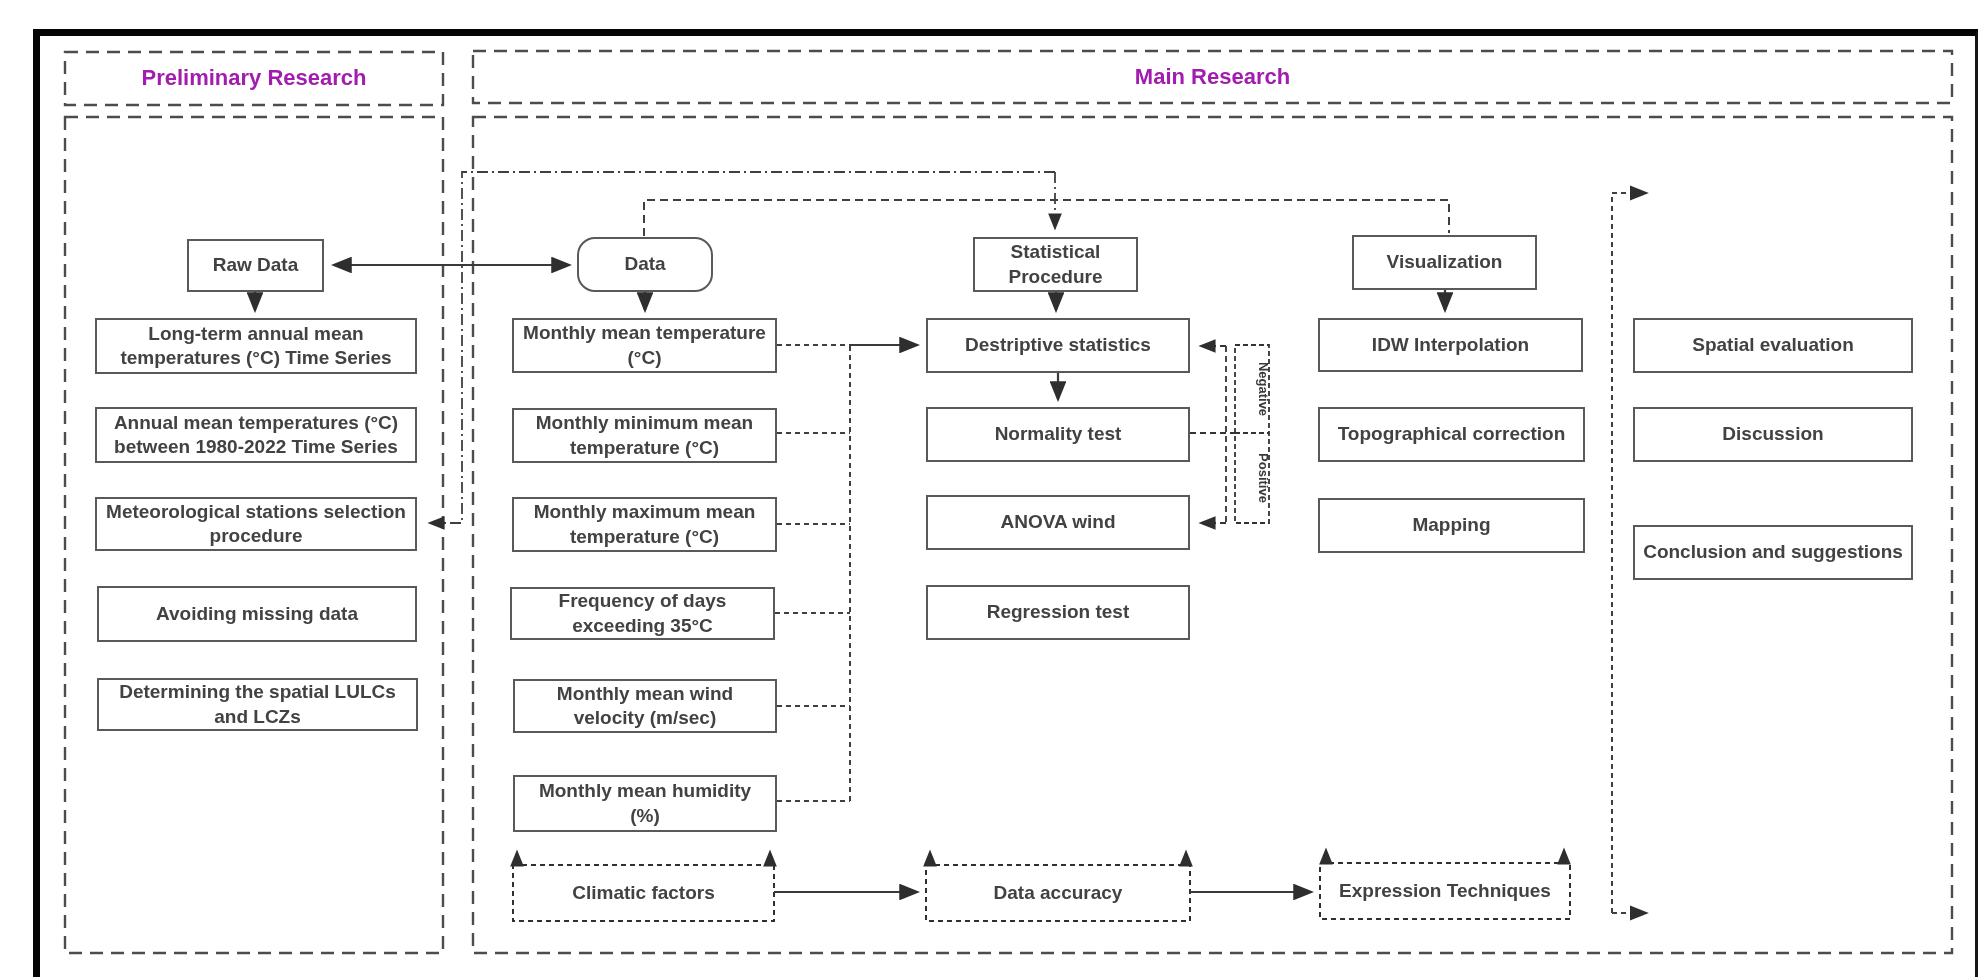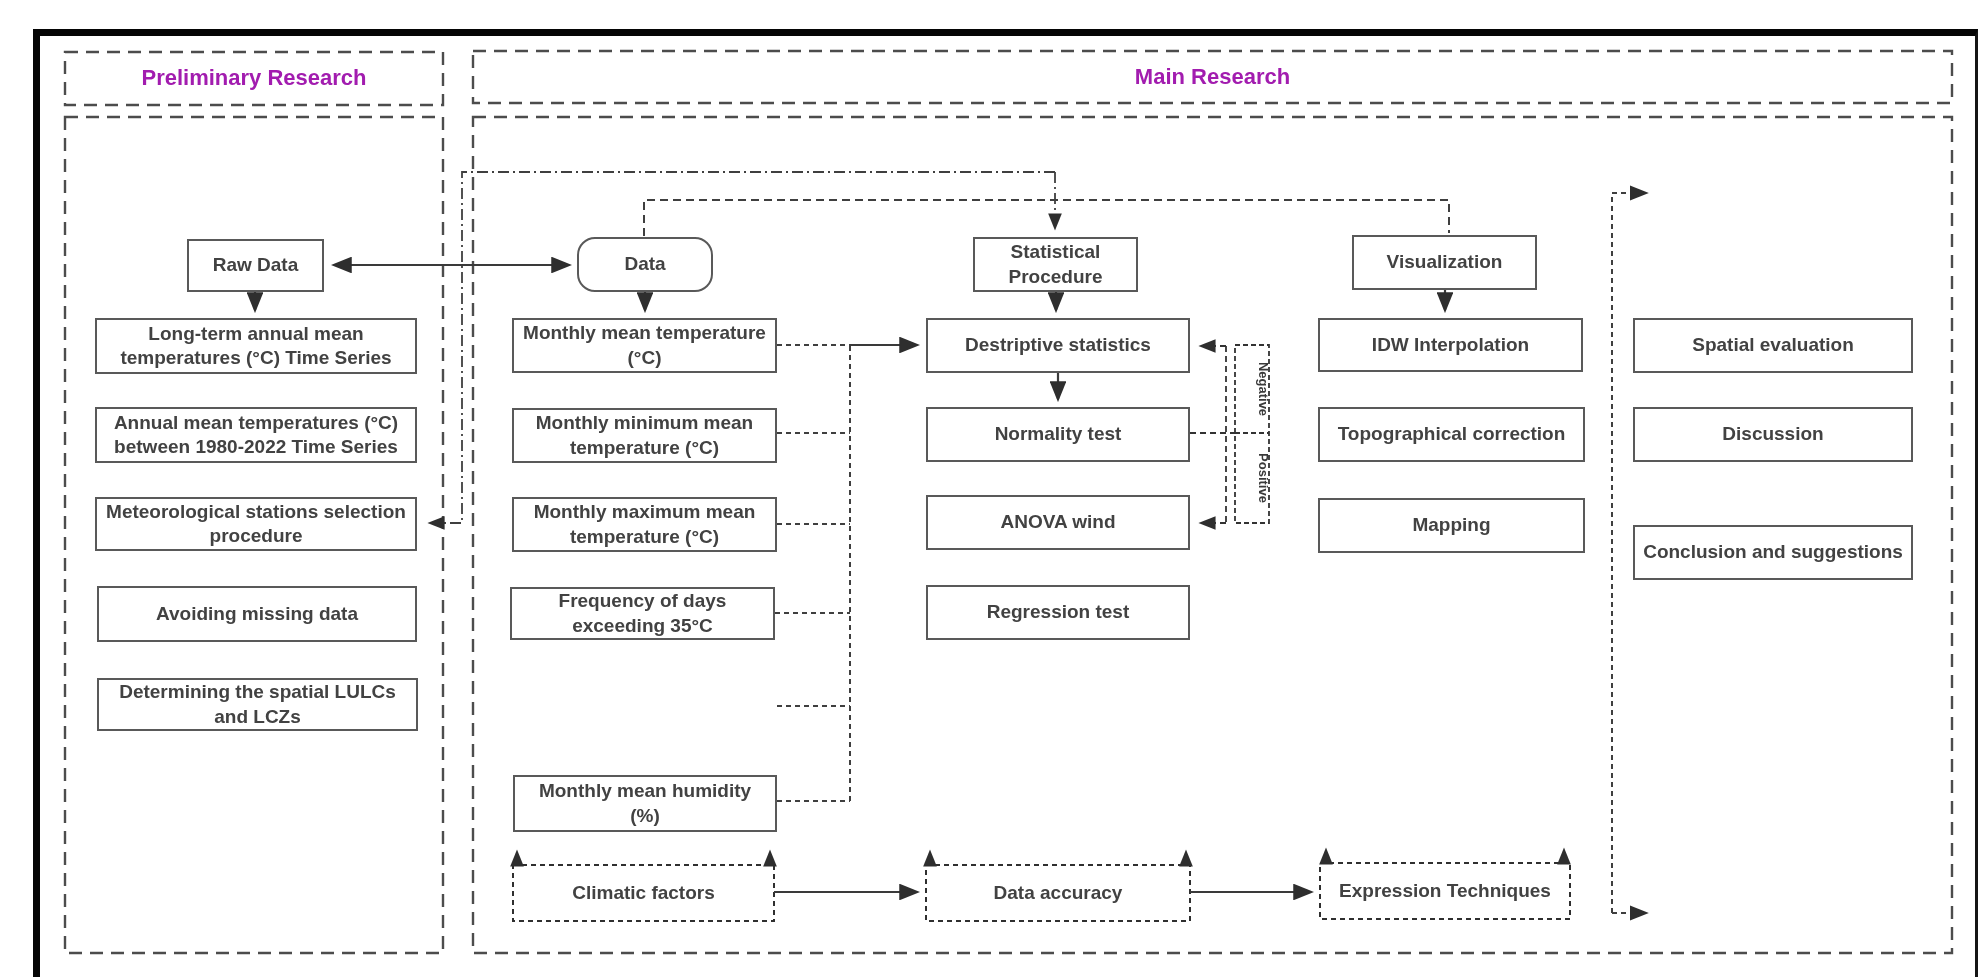--- a/index.html
+++ b/index.html
@@ -110,20 +110,21 @@
   <div class="bx" style="left:95px;top:407px;width:322px;height:56px;">Annual mean temperatures (°C) between 1980-2022 Time Series</div>
   <div class="bx" style="left:95px;top:497px;width:322px;height:54px;">Meteorological stations selection procedure</div>
   <div class="bx" style="left:97px;top:586px;width:320px;height:56px;">Avoiding missing data</div>
   <div class="bx" style="left:97px;top:678px;width:321px;height:53px;">Determining the spatial LULCs and LCZs</div>
 
   <div class="bx" style="left:577px;top:237px;width:136px;height:55px;border-radius:18px;">Data</div>
   <div class="bx" style="left:512px;top:318px;width:265px;height:55px;">Monthly mean temperature (°C)</div>
   <div class="bx" style="left:512px;top:408px;width:265px;height:55px;">Monthly minimum mean temperature (°C)</div>
   <div class="bx" style="left:512px;top:497px;width:265px;height:55px;">Monthly maximum mean temperature (°C)</div>
   <div class="bx" style="left:510px;top:587px;width:265px;height:53px;">Frequency of days exceeding 35°C</div>
+  <div class="bx" style="left:513px;top:679px;width:264px;height:54px;">Monthly mean wind velocity (m/sec)</div>
   <div class="bx" style="left:513px;top:775px;width:264px;height:57px;">Monthly mean humidity (%)</div>
   <div class="lbl" style="left:513px;top:865px;width:261px;height:56px;">Climatic factors</div>
 
   <div class="bx" style="left:973px;top:237px;width:165px;height:55px;">Statistical Procedure</div>
   <div class="bx" style="left:926px;top:318px;width:264px;height:55px;">Destriptive statistics</div>
   <div class="bx" style="left:926px;top:407px;width:264px;height:55px;">Normality test</div>
   <div class="bx" style="left:926px;top:495px;width:264px;height:55px;">ANOVA wind</div>
   <div class="bx" style="left:926px;top:585px;width:264px;height:55px;">Regression test</div>
   <div class="lbl" style="left:926px;top:865px;width:264px;height:56px;">Data accuracy</div>
 

